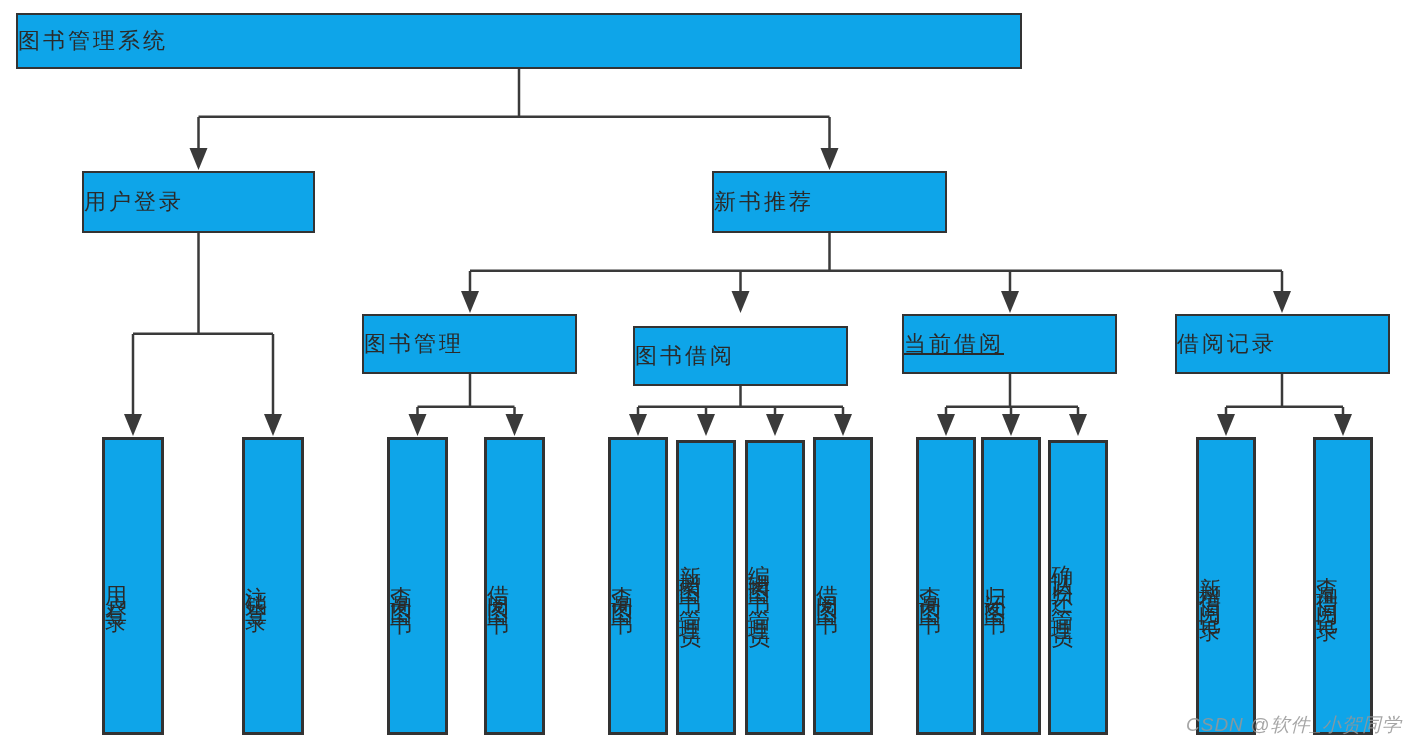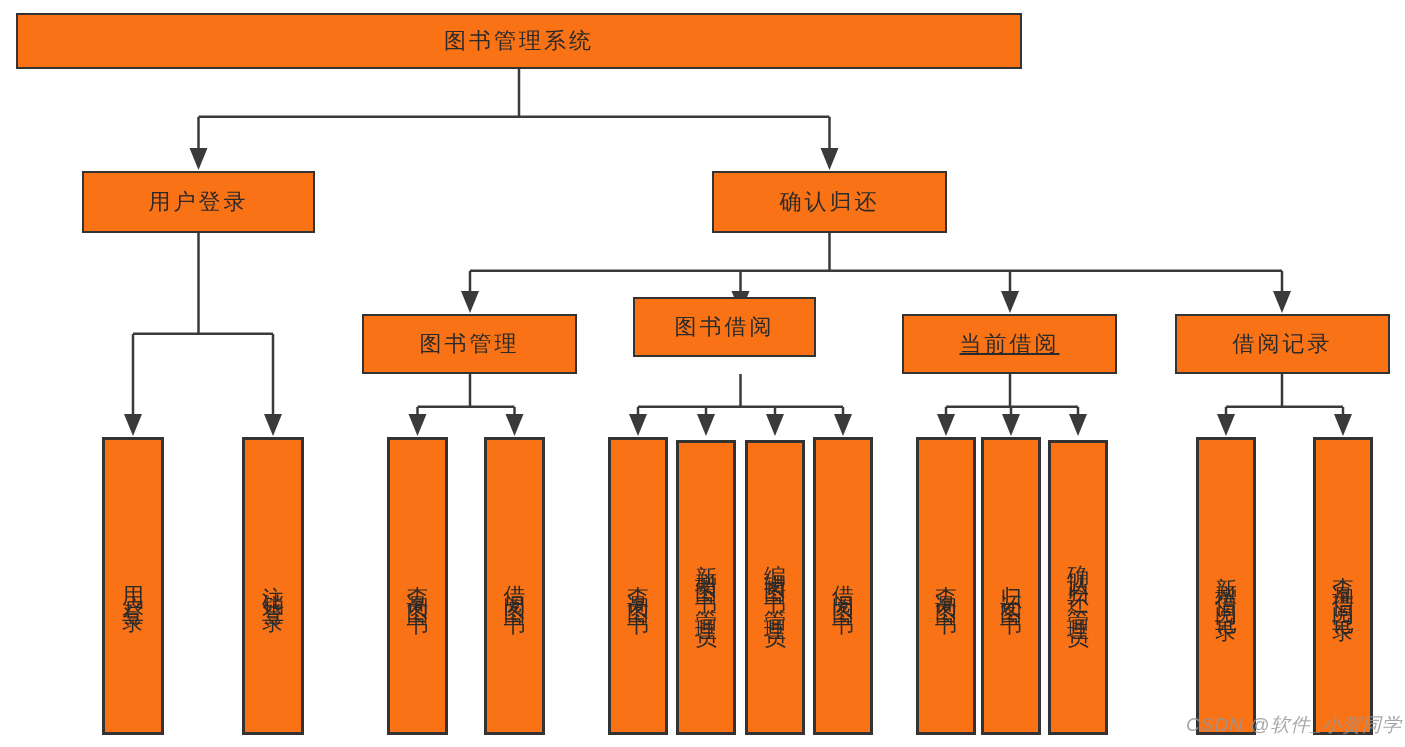--- a/index.html
+++ b/index.html
@@ -17,26 +17,26 @@
   }
   #connector-layer {
     position: absolute;
     left: 0; top: 0;
     width: 1405px;
     height: 747px;
   }
   .node {
     position: absolute;
     box-sizing: border-box;
-    background: #f97316;
+    background: #0ea5e9;
     border: 2.5px solid #333333;
     color: #2a2a2a;
     display: flex;
     align-items: center;
-    justify-content: center;
+    justify-content: flex-start;
   }
   .hbox {
     font-size: 22px;
     letter-spacing: 3px;
     white-space: nowrap;
   }
   .root-box {
     border-width: 2px;
   }
   .vbox {
@@ -153,27 +153,27 @@
   </svg>
 
   <div class="node hbox root-box" style="left:16px; top:13px; width:1006px; height:56px;">
     <span>图书管理系统</span>
   </div>
 
   <div class="node hbox" style="left:82px; top:171px; width:233px; height:62px;">
     <span>用户登录</span>
   </div>
   <div class="node hbox" style="left:712px; top:171px; width:235px; height:62px;">
-    <span>确认归还</span>
+    <span>新书推荐</span>
   </div>
 
   <div class="node hbox" style="left:362px; top:314px; width:215px; height:60px;">
     <span>图书管理</span>
   </div>
-  <div class="node hbox" style="left:633px; top:297px; width:183px; height:60px;">
+  <div class="node hbox" style="left:633px; top:326px; width:215px; height:60px;">
     <span>图书借阅</span>
   </div>
   <div class="node hbox" style="left:902px; top:314px; width:215px; height:60px;text-decoration:underline;">
     <span>当前借阅</span>
   </div>
   <div class="node hbox" style="left:1175px; top:314px; width:215px; height:60px;">
     <span>借阅记录</span>
   </div>
 
   <div class="node vbox" style="left:102px; top:437px; width:62px; height:298px;">

